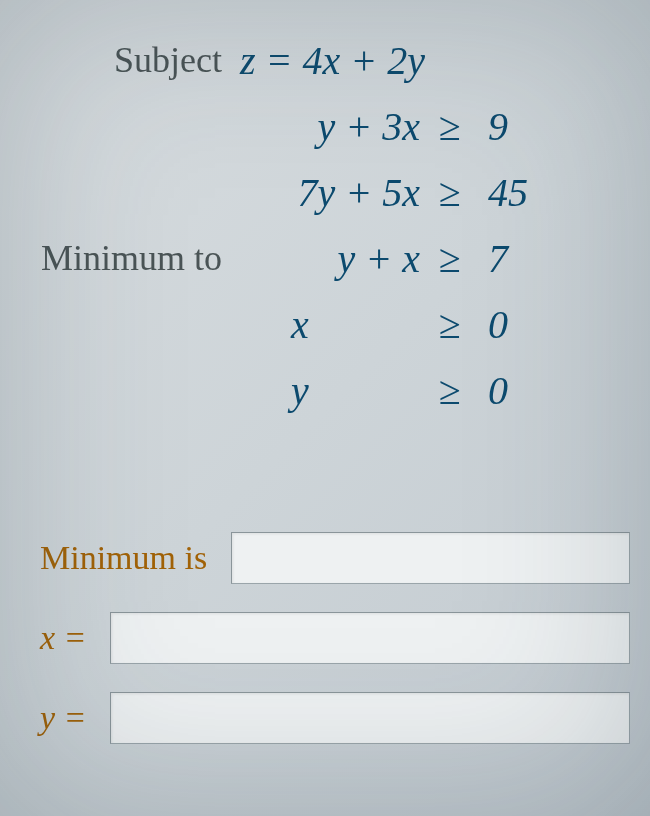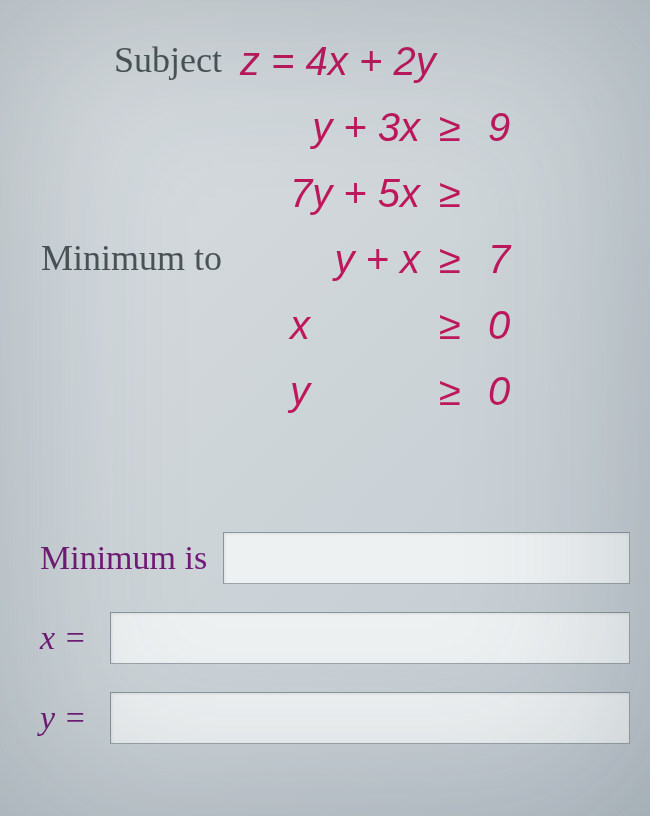--- a/index.html
+++ b/index.html
@@ -28,22 +28,22 @@
     }
     .label-col {
       width: 200px;
       text-align: right;
       padding-right: 18px;
       color: #4a5456;
       font-size: 36px;
     }
     .math-col {
       font-style: italic;
-      font-family: Liberation Sans, sans-serif;
-      color: #be185d;
+      font-family: Liberation Serif, serif;
+      color: #0c4a6e;
       font-size: 40px;
       display: flex;
       align-items: center;
     }
     .lhs {
       width: 180px;
       text-align: right;
     }
     .op {
       width: 60px;
@@ -61,22 +61,22 @@
     .answer-section {
       margin-top: 110px;
     }
     .answer-row {
       display: flex;
       align-items: center;
       margin-bottom: 28px;
     }
     .answer-label {
       font-size: 34px;
-      color: #701a75;
-      padding-right: 16px;
+      color: #a16207;
+      padding-right: 24px;
       font-style: normal;
       white-space: nowrap;
     }
     .answer-label.math {
       font-style: italic;
       font-family: 'Times New Roman', serif;
       width: 70px;
     }
     .input-box {
       flex: 1;
@@ -115,20 +115,21 @@
       <span class="op">≥</span>
       <span class="rhs">9</span>
     </div>
   </div>
 
   <div class="row">
     <div class="label-col"></div>
     <div class="math-col">
       <span class="lhs">7y + 5x</span>
       <span class="op">≥</span>
+      <span class="rhs">45</span>
     </div>
   </div>
 
   <div class="row">
     <div class="label-col">Minimum to</div>
     <div class="math-col">
       <span class="lhs">y + x</span>
       <span class="op">≥</span>
       <span class="rhs">7</span>
     </div>

